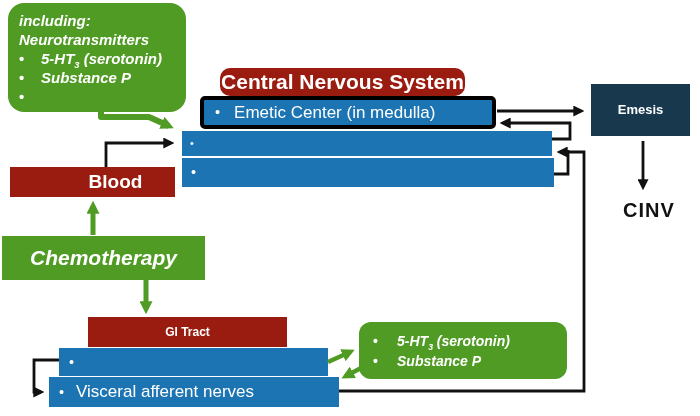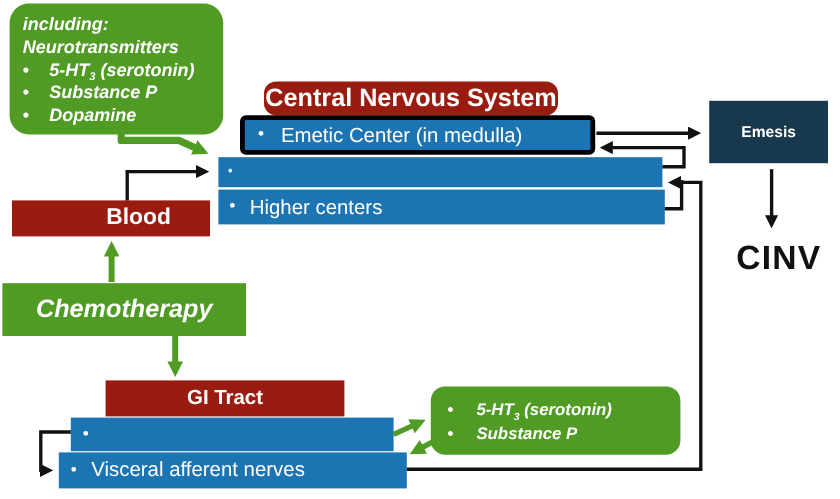--- a/index.html
+++ b/index.html
@@ -22,70 +22,68 @@
 
   .cns{left:220px;top:68px;width:245px;height:28px;font-weight:bold;font-size:21px;border-radius:10px;}
   .emetic{left:200px;top:96px;width:296px;height:33px;border:4px solid #000;border-radius:5px;
           font-size:17px;padding-left:11px;}
   .emetic .bullet{margin-right:14px;}
   .ctz{left:182px;top:131px;width:370px;height:25px;font-size:13px;padding-left:8px;}
   .higher{left:182px;top:158px;width:372px;height:29px;font-size:17px;padding-left:9px;}
   .blood{left:10px;top:167px;width:165px;height:30px;font-weight:bold;font-size:19px;padding-left:46px;}
   .chemo{left:2px;top:236px;width:203px;height:44px;border-radius:0;
          font-weight:bold;font-style:italic;font-size:21px;text-align:center;}
-  .gi{left:88px;top:317px;width:199px;height:30px;font-weight:bold;font-size:17px;}
+  .gi{left:88px;top:317px;width:199px;height:30px;font-weight:bold;font-size:12px;}
   .ec{left:59px;top:348px;width:269px;height:28px;font-size:17px;padding-left:10px;}
   .visceral{left:49px;top:377px;width:290px;height:30px;font-size:17px;padding-left:10px;}
 
   .mediators{left:359px;top:322px;width:208px;height:57px;border-radius:12px;
              font-weight:bold;font-style:italic;font-size:14px;padding:9px 6px 6px 14px;line-height:20px;}
   .mediators .li{display:flex;}
   .mediators .b{width:24px;flex:0 0 24px;font-style:normal;}
 
   .emesis{left:591px;top:84px;width:99px;height:52px;font-weight:bold;font-size:13px;line-height:22px;}
-  .cinv{left:598px;top:199px;width:102px;color:#111;font-weight:bold;font-size:28px;letter-spacing:1px;text-align:center;}
+  .cinv{left:598px;top:199px;width:102px;color:#111;font-weight:bold;font-size:20px;letter-spacing:1px;text-align:center;}
 
   svg.arrows{position:absolute;left:0;top:0;pointer-events:none;}
 </style>
 </head>
 <body>
 
 <div class="box green neuro">
   <div>including:</div>
   <div>Neurotransmitters</div>
   <div class="li">
     <span class="b">•</span>
     <span><span>5-HT</span><sub>3</sub><span> (serotonin)</span></span>
   </div>
   <div class="li">
     <span class="b">•</span>
     <span><span>Substance P</span><sub></sub><span></span></span>
   </div>
   <div class="li">
     <span class="b">•</span>
-    <span><span>Dopamine</span><sub></sub><span></span></span>
   </div>
 </div>
 
 <div class="box red cns center">
   <span>Central Nervous System</span>
 </div>
 
 <div class="box blue emetic rowflex">
   <span class="bullet">•</span>
   <span>Emetic Center (in medulla)</span>
 </div>
 
 <div class="box blue ctz rowflex">
   <span class="bullet">•</span>
 </div>
 
 <div class="box blue higher rowflex">
   <span class="bullet">•</span>
-  <span>Higher centers</span>
 </div>
 
 <div class="box red blood center">
   <span>Blood</span>
 </div>
 
 <div class="box green chemo center">
   <span>Chemotherapy</span>
 </div>
 

